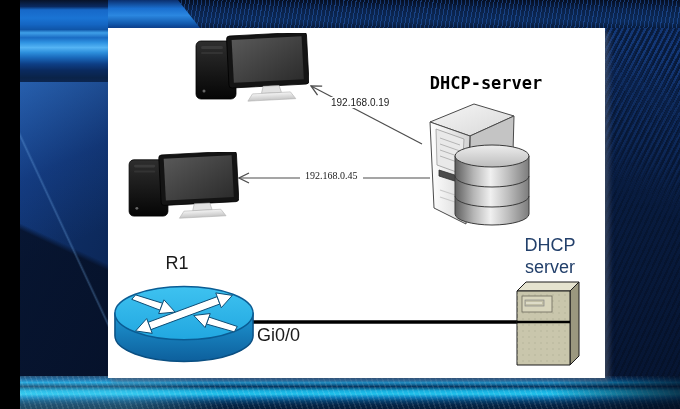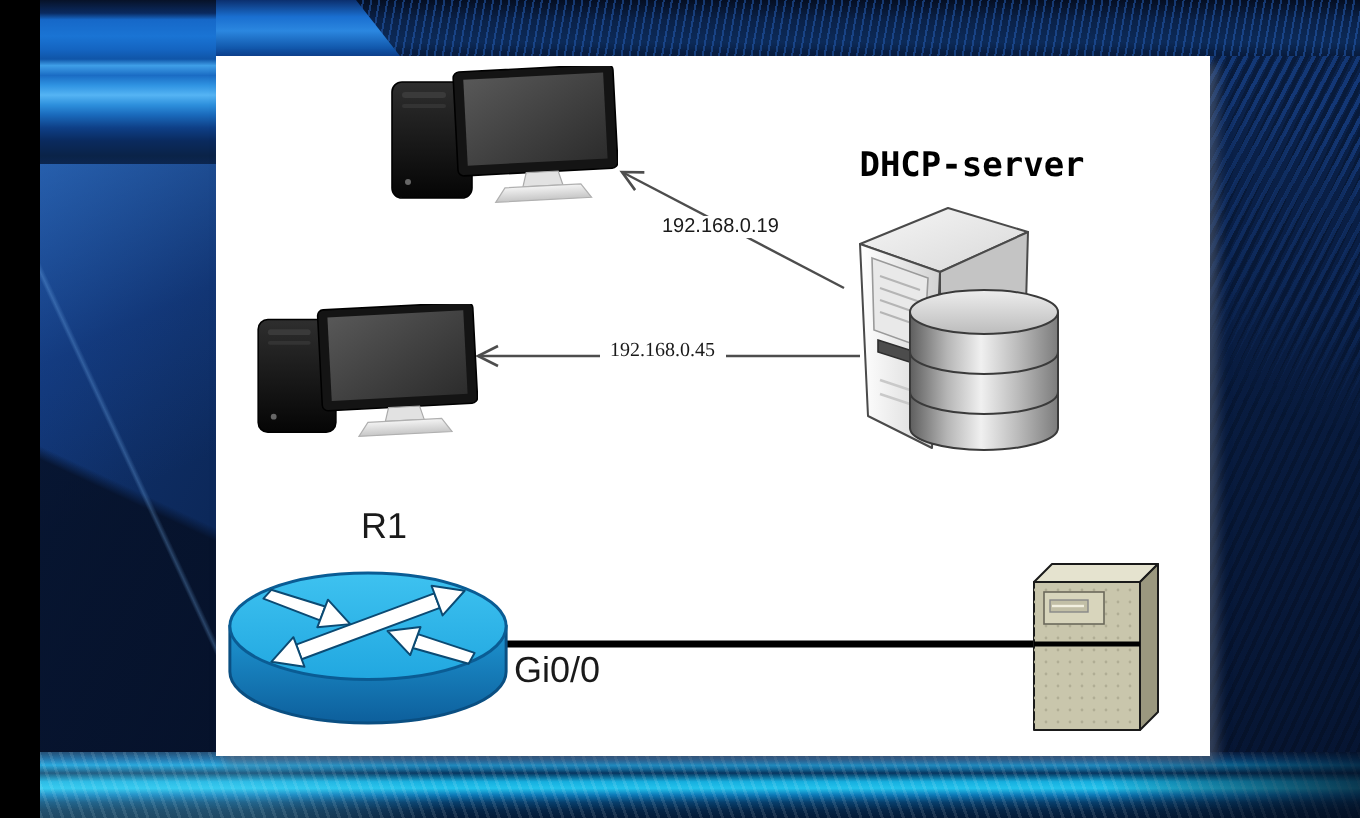--- a/index.html
+++ b/index.html
@@ -42,23 +42,23 @@
   .pc1{left:86px;top:5px;}
   .pc2{left:19px;top:124px;}
   .server-icon{left:308px;top:70px;}
   .router-icon{left:2px;top:252px;}
   .box-icon{left:406px;top:252px;}
   .overlay{left:0;top:0;z-index:1;}
   .lbl{position:absolute;color:#1a1a1a;white-space:nowrap;z-index:3;}
   .title{left:312px;top:45px;width:132px;text-align:center;
          font-family:"DejaVu Sans Mono",monospace;font-weight:bold;font-size:17px;color:#000;}
   .ip{font-size:10px;background:#fff;padding:0 5px;}
-  .ip1{left:218px;top:80px;text-align:right;}
+  .ip1{left:218px;top:69px;text-align:right;}
   .ip2{left:192px;top:142px;font-family:Liberation Serif, serif;}
-  .r1{left:61px;top:225px;width:46px;text-align:center;font-size:18px;}
+  .r1{left:46px;top:225px;width:46px;text-align:center;font-size:18px;}
   .gi{left:149px;top:297px;font-size:18px;}
   .boxlabel{left:408px;top:206px;width:68px;text-align:center;font-size:18px;
             color:#23406b;line-height:22px;}
 </style>
 </head>
 <body>
 
 <div class="stage">
   <div class="bg-topstrip">
     <div class="bg-topstrip-bright"></div>
@@ -210,14 +210,18 @@
       <rect x="11" y="20" width="19" height="6" fill="#c2bfa6" stroke="#888" stroke-width="0.7"></rect>
       <line x1="12" y1="23" x2="28" y2="23" stroke="#f2f0e0" stroke-width="1.2"></line>
       <line x1="3" y1="42" x2="56" y2="42" stroke="#000" stroke-width="2.5"></line>
     </svg>
 
     <div class="lbl title">DHCP-server</div>
     <div class="lbl ip ip1">192.168.0.19</div>
     <div class="lbl ip ip2">192.168.0.45</div>
     <div class="lbl r1">R1</div>
     <div class="lbl gi">Gi0/0</div>
+    <div class="lbl boxlabel">
+      <div>DHCP</div>
+      <div>server</div>
+    </div>
   </div>
 </div>
 
 </body></html>

